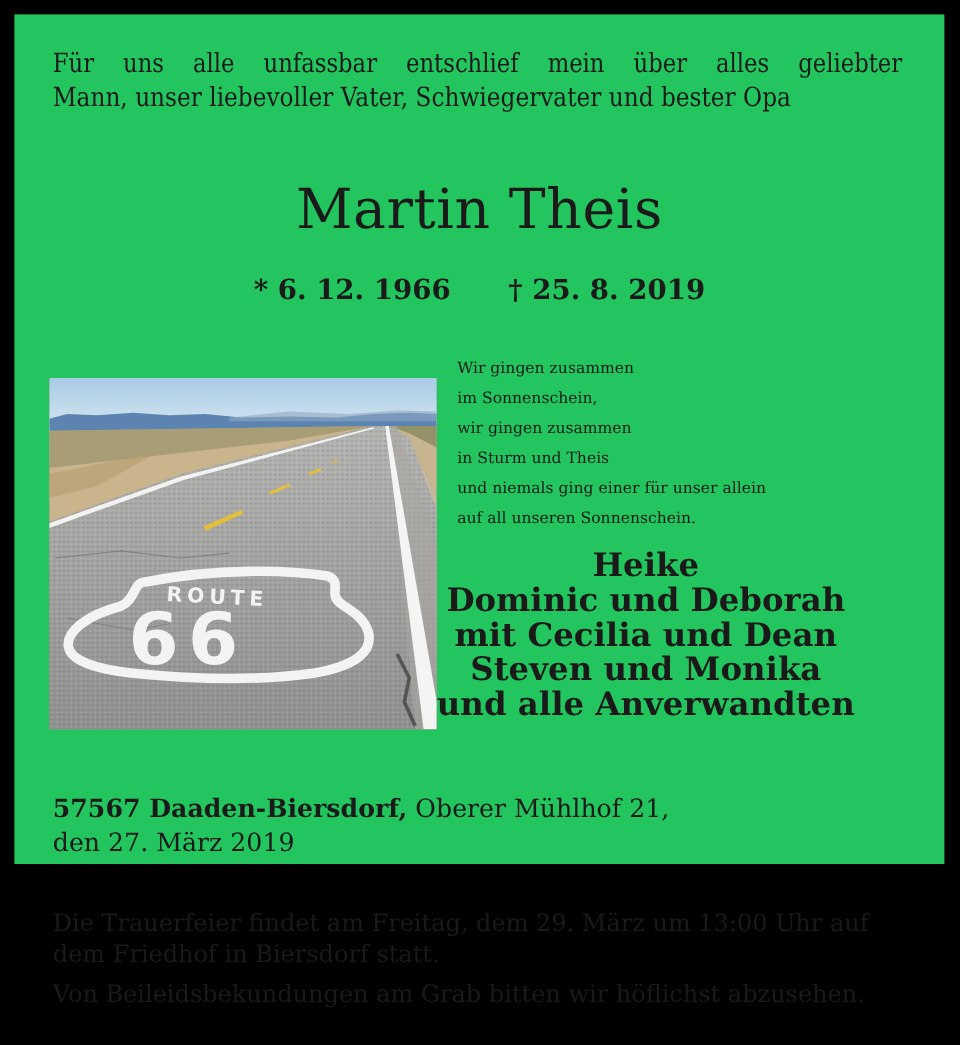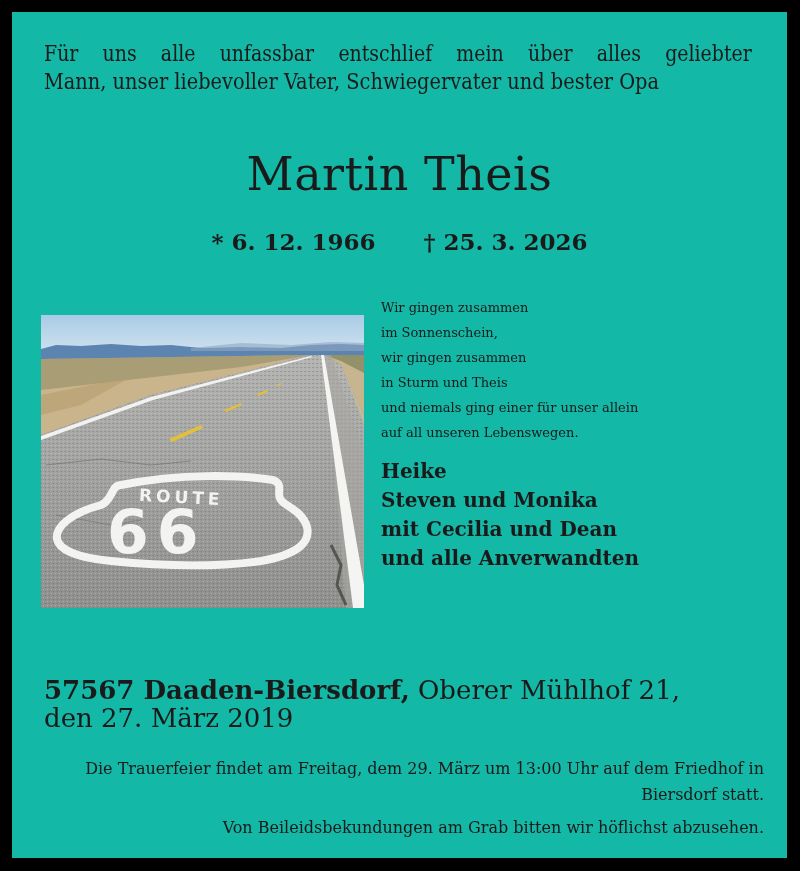--- a/index.html
+++ b/index.html
@@ -1,22 +1,22 @@
 <!DOCTYPE html>
 <html><head>
 <meta charset="utf-8">
 <style>
   html, body { margin: 0; padding: 0; }
   body {
     width: 800px; height: 871px; background: #000; position: relative; overflow: hidden;
     font-family: "DejaVu Serif", serif; color: #1a1a1a;
   }
   .sheet {
-    position: absolute; left: 12px; top: 12px; width: 775px; height: 846px;
-    background: #14b8a6;
+    position: absolute; left: 12px; top: 12px; width: 775px; height: 708px;
+    background: #22c55e;
   }
   .intro {
     position: absolute; left: 32px; top: 28px; width: 708px;
     font-size: 22px; line-height: 28px;
   }
   .intro .line { display: block; transform-origin: left top; }
   .intro .l1 { text-align: justify; text-align-last: justify; }
   .name {
     position: absolute; left: 0; width: 775px; top: 122px; text-align: center;
     font-size: 46px; line-height: 80px; letter-spacing: 0.5px;
@@ -29,46 +29,46 @@
   .dates .gap { width: 48px; }
   .photo {
     position: absolute; left: 29px; top: 303px; width: 323px; height: 293px; overflow: hidden;
     background: #9a9a98;
   }
   .poem {
     position: absolute; left: 369px; top: 283px; font-size: 13px; line-height: 25px;
   }
   .poem div, .family div { white-space: nowrap; }
   .family {
-    position: absolute; left: 369px; top: 445px; font-size: 20px; line-height: 29px; font-weight: bold;
+    position: absolute; left: 352px; top: 445px; font-size: 27px; line-height: 29px; font-weight: bold; text-align: center;
   }
   .address {
-    position: absolute; left: 32px; top: 664px; font-size: 26px; line-height: 28px;
+    position: absolute; left: 32px; top: 648px; font-size: 21px; line-height: 28px;
   }
   .address b { font-weight: bold; }
   .service {
-    position: absolute; left: 32px; top: 744px; width: 720px; font-size: 16px; line-height: 26px; text-align: right;
+    position: absolute; left: 32px; top: 744px; width: 720px; font-size: 20px; line-height: 26px;
   }
   .service p { margin: 0; }
   .service p + p { margin-top: 7px; }
 </style>
 </head>
 <body>
 
 <div class="sheet">
 
   <div class="intro">
     <span class="line l1" style="transform: scaleX(0.86); width:823px;">Für uns alle unfassbar entschlief mein über alles geliebter</span>
     <span class="line l2" style="transform: scaleX(0.88); white-space:nowrap;">Mann, unser liebevoller Vater, Schwiegervater und bester Opa</span>
   </div>
 
   <div class="name">Martin Theis</div>
 
   <div class="dates">
-    <span>* 6. 12. 1966</span><span class="gap"></span><span>† 25. 3. 2026</span>
+    <span>* 6. 12. 1966</span><span class="gap"></span><span>† 25. 8. 2019</span>
   </div>
 
   <div class="photo">
     <svg width="323" height="293" viewBox="0 0 323 293" xmlns="http://www.w3.org/2000/svg">
       <defs>
         <linearGradient id="sky" x1="0" y1="0" x2="0" y2="1">
           <stop offset="0" stop-color="#a9cbe6"></stop>
           <stop offset="1" stop-color="#d6e6f0"></stop>
         </linearGradient>
         <linearGradient id="asph" x1="0" y1="0" x2="0" y2="1">
@@ -120,27 +120,28 @@
       <text x="66" y="238" font-family="DejaVu Sans, sans-serif" font-size="60" font-weight="bold" fill="#f3f3f1" letter-spacing="8">66</text>
     </svg>
   </div>
 
   <div class="poem">
     <div>Wir gingen zusammen</div>
     <div>im Sonnenschein,</div>
     <div>wir gingen zusammen</div>
     <div>in Sturm und Theis</div>
     <div>und niemals ging einer für unser allein</div>
-    <div>auf all unseren Lebenswegen.</div>
+    <div>auf all unseren Sonnenschein.</div>
   </div>
 
   <div class="family">
     <div>Heike</div>
+    <div>Dominic und Deborah</div>
+    <div>mit Cecilia und Dean</div>
     <div>Steven und Monika</div>
-    <div>mit Cecilia und Dean</div>
     <div>und alle Anverwandten</div>
   </div>
 
   <div class="address">
     <div style="white-space:nowrap;">
       <b>57567 Daaden-Biersdorf,</b>
       <span>Oberer Mühlhof 21,</span>
     </div>
     <div>den 27. März 2019</div>
   </div>

